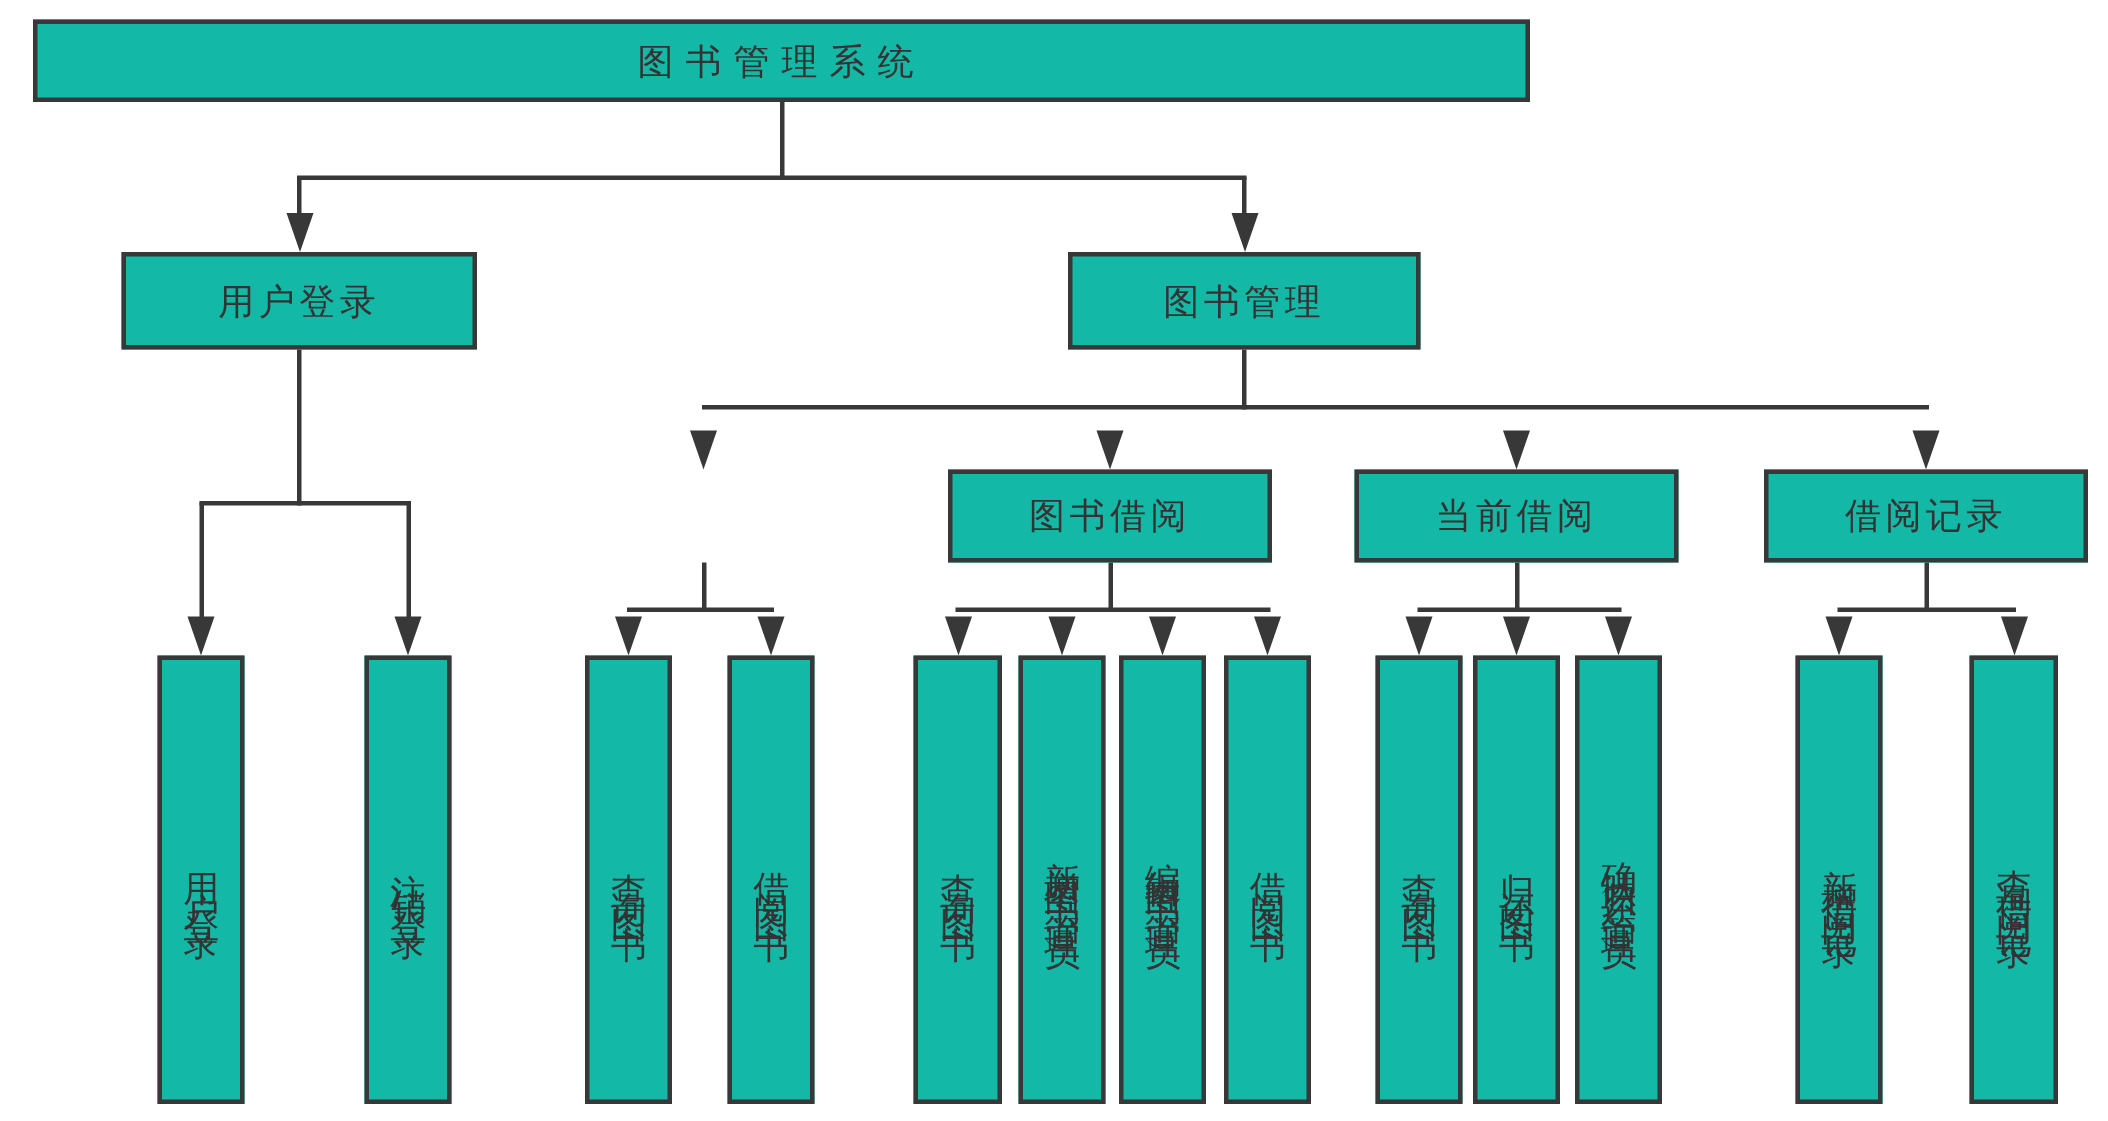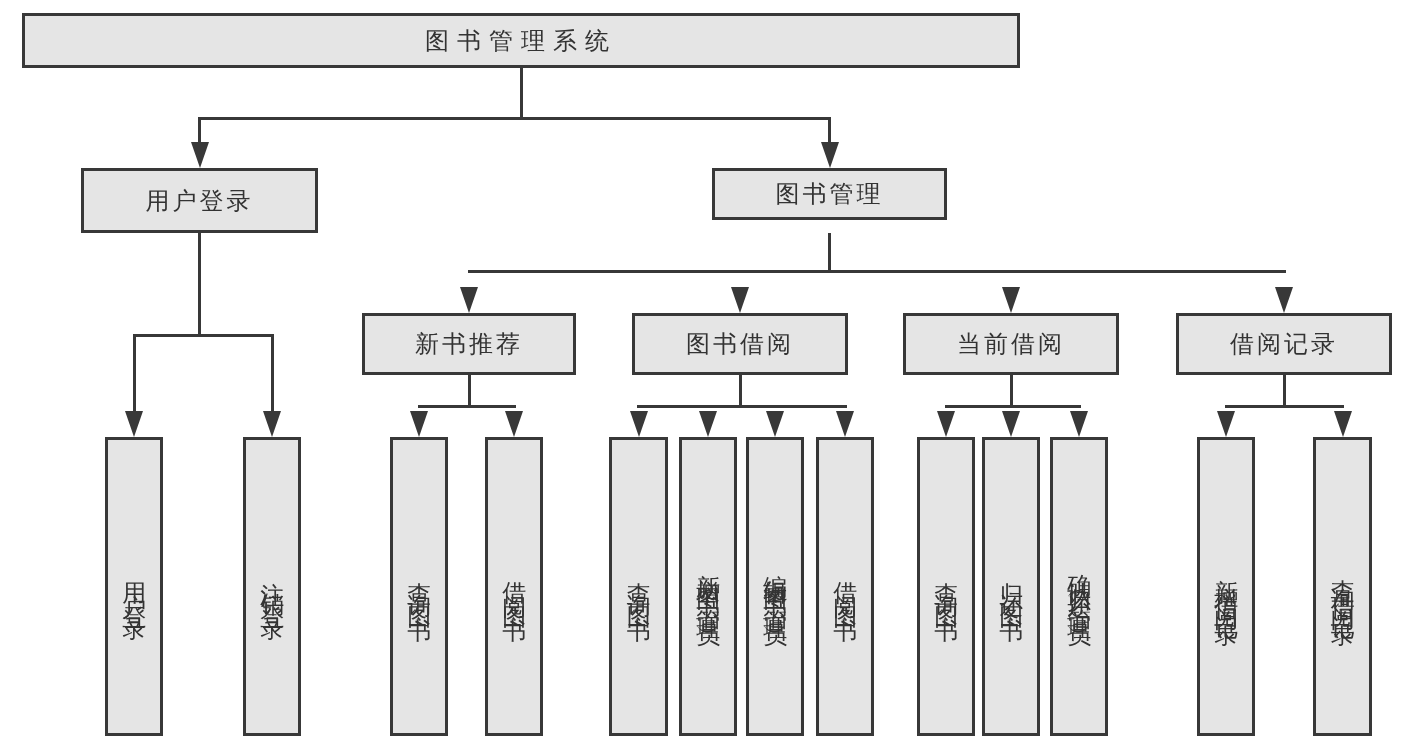--- a/index.html
+++ b/index.html
@@ -13,21 +13,21 @@
     width: 1405px;
     height: 747px;
     background: #ffffff;
     overflow: hidden;
   }
   
   .box {
     position: absolute;
     box-sizing: border-box;
     border: 3px solid #383838;
-    background: #e5e5e5;
+    background: #14b8a6;
     display: flex;
     align-items: center;
     justify-content: center;
     z-index: 2;
   }
   .hlabel {
     font-size: 24px;
     color: #333333;
     letter-spacing: 3px;
     white-space: nowrap;
@@ -107,27 +107,24 @@
       <div class="arr" style="left: 1333.5px; top: 411px;"></div>
     </div>
 
   <div class="box" style="left:22px; top:13px; width:998px; height:55px;">
     <span class="hlabel title">图书管理系统</span>
   </div>
 
   <div class="box" style="left:81px; top:168px; width:237px; height:65px;">
     <span class="hlabel">用户登录</span>
   </div>
-  <div class="box" style="left:712px; top:168px; width:235px; height:52px;">
+  <div class="box" style="left:712px; top:168px; width:235px; height:65px;">
     <span class="hlabel">图书管理</span>
   </div>
 
-  <div class="box" style="left:362px; top:313px; width:214px; height:62px;">
-    <span class="hlabel">新书推荐</span>
-  </div>
   <div class="box" style="left:903px; top:313px; width:216px; height:62px;">
     <span class="hlabel">当前借阅</span>
   </div>
   <div class="box" style="left:632px; top:313px; width:216px; height:62px;">
     <span class="hlabel">图书借阅</span>
   </div>
   <div class="box" style="left:1176px; top:313px; width:216px; height:62px;">
     <span class="hlabel">借阅记录</span>
   </div>
 

